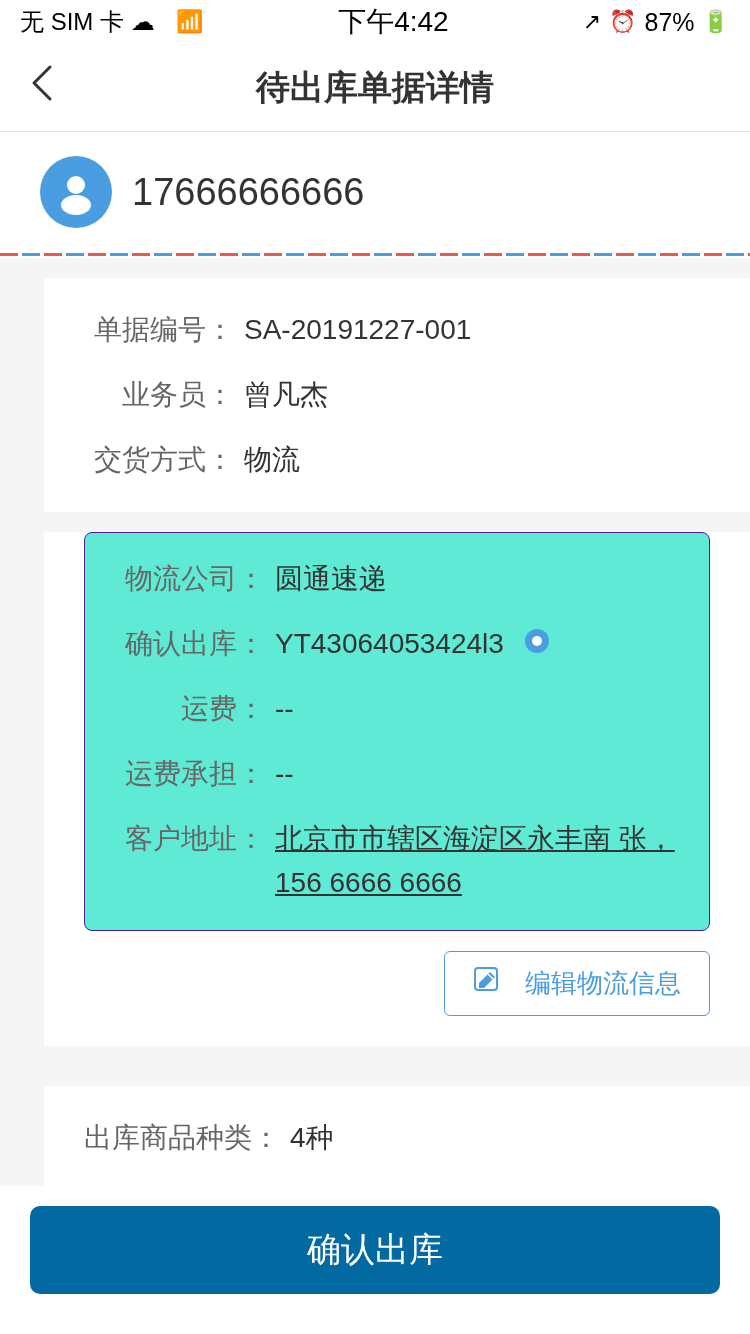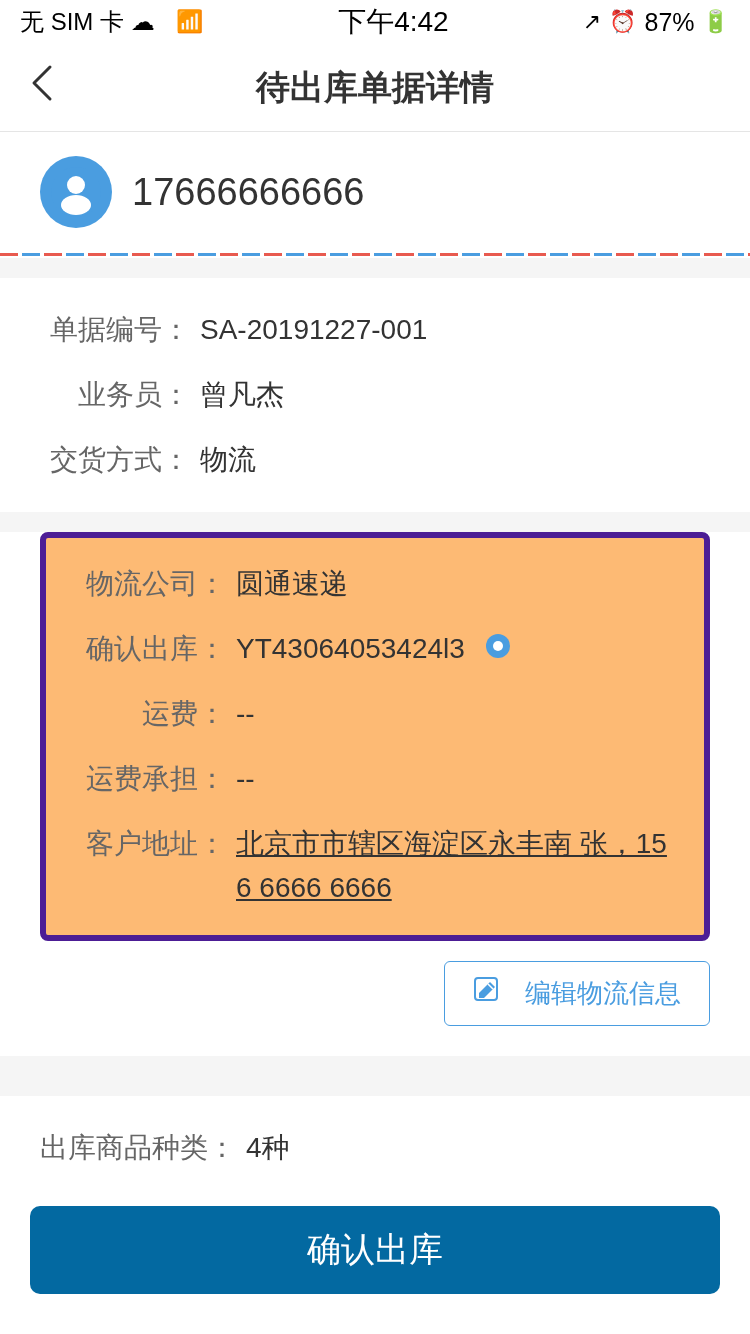--- a/index.html
+++ b/index.html
@@ -96,20 +96,21 @@
         transparent 40px, transparent 44px
       );
       margin-top: 1px;
     }
 
     
     .section {
       background: #fff;
       margin-top: 20px;
       padding: 30px 40px;
+      margin-left: 44px;
     }
     .section-divider {
       height: 20px;
       background: #f5f5f5;
     }
 
     .field-row {
       display: flex;
       align-items: flex-start;
       margin-bottom: 20px;
@@ -128,22 +129,22 @@
       color: #333;
       font-size: 28px;
       flex: 1;
       display: flex;
       align-items: center;
       gap: 16px;
     }
 
     
     .logistics-card {
-      background: #fdba74;
-      border: 6px solid #4c1d95;
+      background: #5eead4;
+      border: 1px solid #4c1d95;
       border-radius: 8px;
       margin-top: 20px;
       padding: 24px 30px;
     }
 
     
     .pin-icon {
       display: inline-block;
       width: 36px;
       height: 36px;

